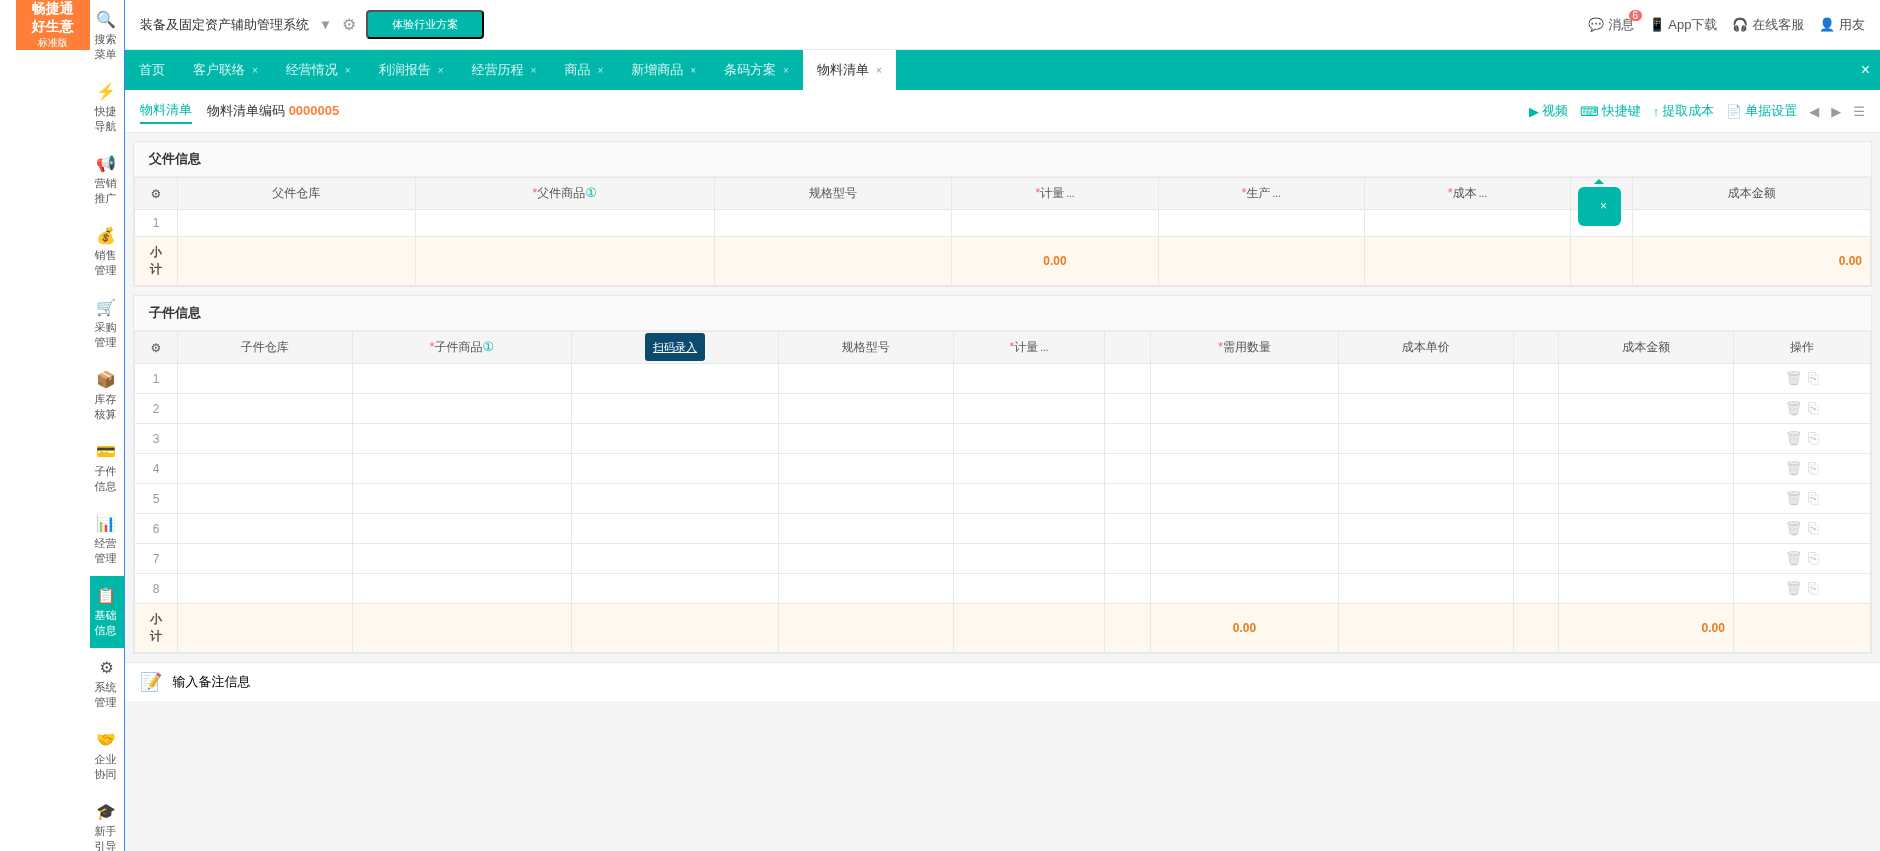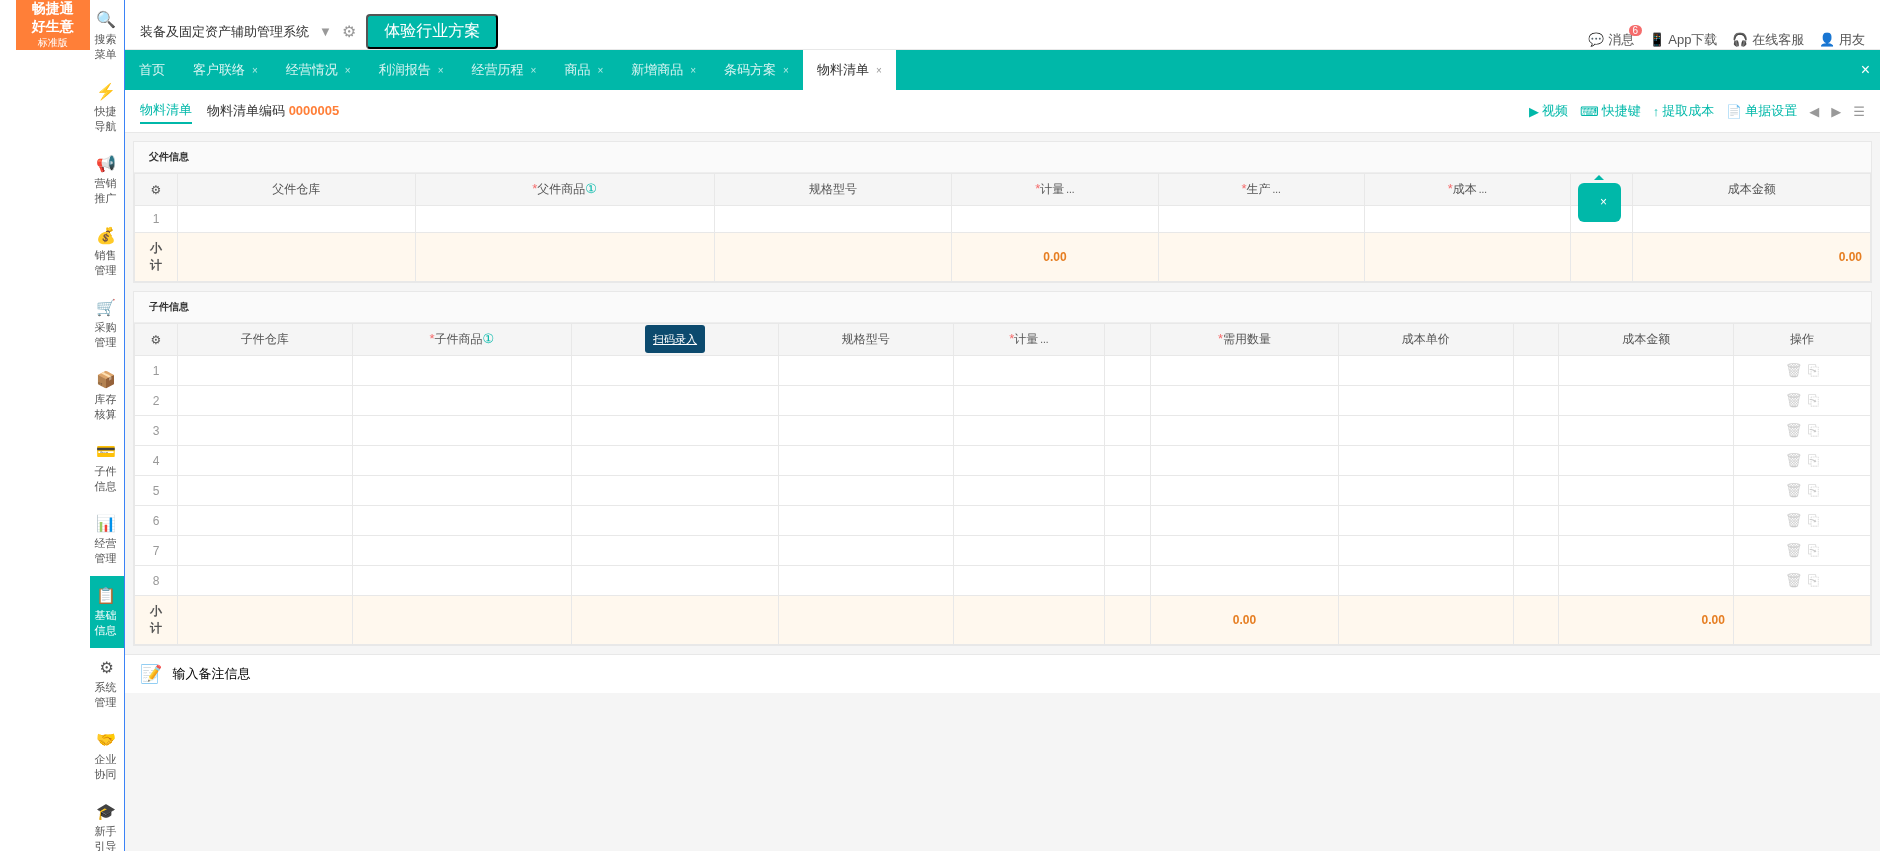--- a/index.html
+++ b/index.html
@@ -12,25 +12,25 @@
     .sidebar-logo .logo-sub { font-size: 10px; }
     .sidebar-item { display: flex; flex-direction: column; align-items: center; padding: 10px 5px; cursor: pointer; color: #555; gap: 3px; }
     .sidebar-item.active { color: #fff; background: #00b8a9; }
     .sidebar-item .icon { font-size: 16px; }
     .sidebar-item .label { font-size: 11px; }
 
     
     .main { flex: 1; display: flex; flex-direction: column; overflow: hidden; }
 
     
-    .topbar { background: #fff; height: 50px; display: flex; align-items: flex-end; padding: 0 15px; border-bottom: 1px solid #e8e8e8; justify-content: space-between; }
+    .topbar { background: #fff; height: 50px; display: flex; align-items: center; padding: 0 15px; border-bottom: 1px solid #e8e8e8; justify-content: space-between; }
     .topbar-left { display: flex; align-items: center; gap: 10px; }
     .topbar-system { font-size: 13px; color: #333; }
     .topbar-settings { color: #999; cursor: pointer; font-size: 16px; }
-    .topbar-trial { background: #00b8a9; color: #fff; padding: 5px 16px; border-radius: 4px; cursor: pointer; font-size: 16px; }
+    .topbar-trial { background: #00b8a9; color: #fff; padding: 5px 24px; border-radius: 4px; cursor: pointer; font-size: 11px; }
     .topbar-right { display: flex; align-items: center; gap: 15px; color: #555; font-size: 12px; }
     .topbar-right .badge-item { position: relative; cursor: pointer; }
     .badge { position: absolute; top: -6px; right: -8px; background: #f56c6c; color: #fff; border-radius: 10px; font-size: 10px; padding: 0 4px; }
 
     
     .nav-tabs { background: #00b8a9; display: flex; align-items: center; height: 40px; overflow-x: auto; text-align: right; }
     .nav-tab { padding: 0 14px; height: 40px; display: flex; align-items: center; color: rgba(255,255,255,0.85); cursor: pointer; white-space: nowrap; font-size: 13px; gap: 4px; }
     .nav-tab.active { background: #fff; color: #333; }
     .nav-tab .close-icon { font-size: 10px; color: rgba(255,255,255,0.7); margin-left: 3px; }
     .nav-tab.active .close-icon { color: #999; }
@@ -42,21 +42,21 @@
     
     .page-header { background: #fff; padding: 8px 15px; display: flex; align-items: center; gap: 15px; border-bottom: 1px solid #e8e8e8; }
     .page-tab { color: #333; font-size: 13px; cursor: pointer; padding: 3px 0; }
     .page-tab.active { color: #00b8a9; border-bottom: 2px solid #00b8a9; }
     .page-header-right { margin-left: auto; display: flex; align-items: center; gap: 12px; font-size: 12px; color: #555; }
     .page-header-code { color: #ff7f38; font-weight: bold; margin-top: 32px; }
     .page-header-action { color: #00b8a9; cursor: pointer; display: flex; align-items: center; gap: 3px; }
 
     
     .section { background: #fff; margin: 5px; border: 1px solid #e8e8e8; }
-    .section-title { padding: 8px 15px; font-size: 10px; font-weight: bold; color: #333; border-bottom: 1px solid #eee; background: #fafafa; }
+    .section-title { padding: 8px 15px; font-size: 13px; font-weight: bold; color: #333; border-bottom: 1px solid #eee; background: #fafafa; }
 
     
     .data-table { width: 100%; border-collapse: collapse; }
     .data-table th { background: #f5f5f5; padding: 7px 8px; border: 1px solid #e8e8e8; color: #555; font-weight: normal; font-size: 12px; white-space: nowrap; }
     .data-table td { padding: 6px 8px; border: 1px solid #e8e8e8; color: #333; font-size: 12px; }
     .data-table .row-num { color: #999; text-align: center; width: 30px; }
     .data-table .subtotal { background: #fff8ee; font-weight: bold; }
     .data-table .subtotal td { color: #333; }
     .required { color: #f56c6c; }
     .th-settings { color: #999; cursor: pointer; }

